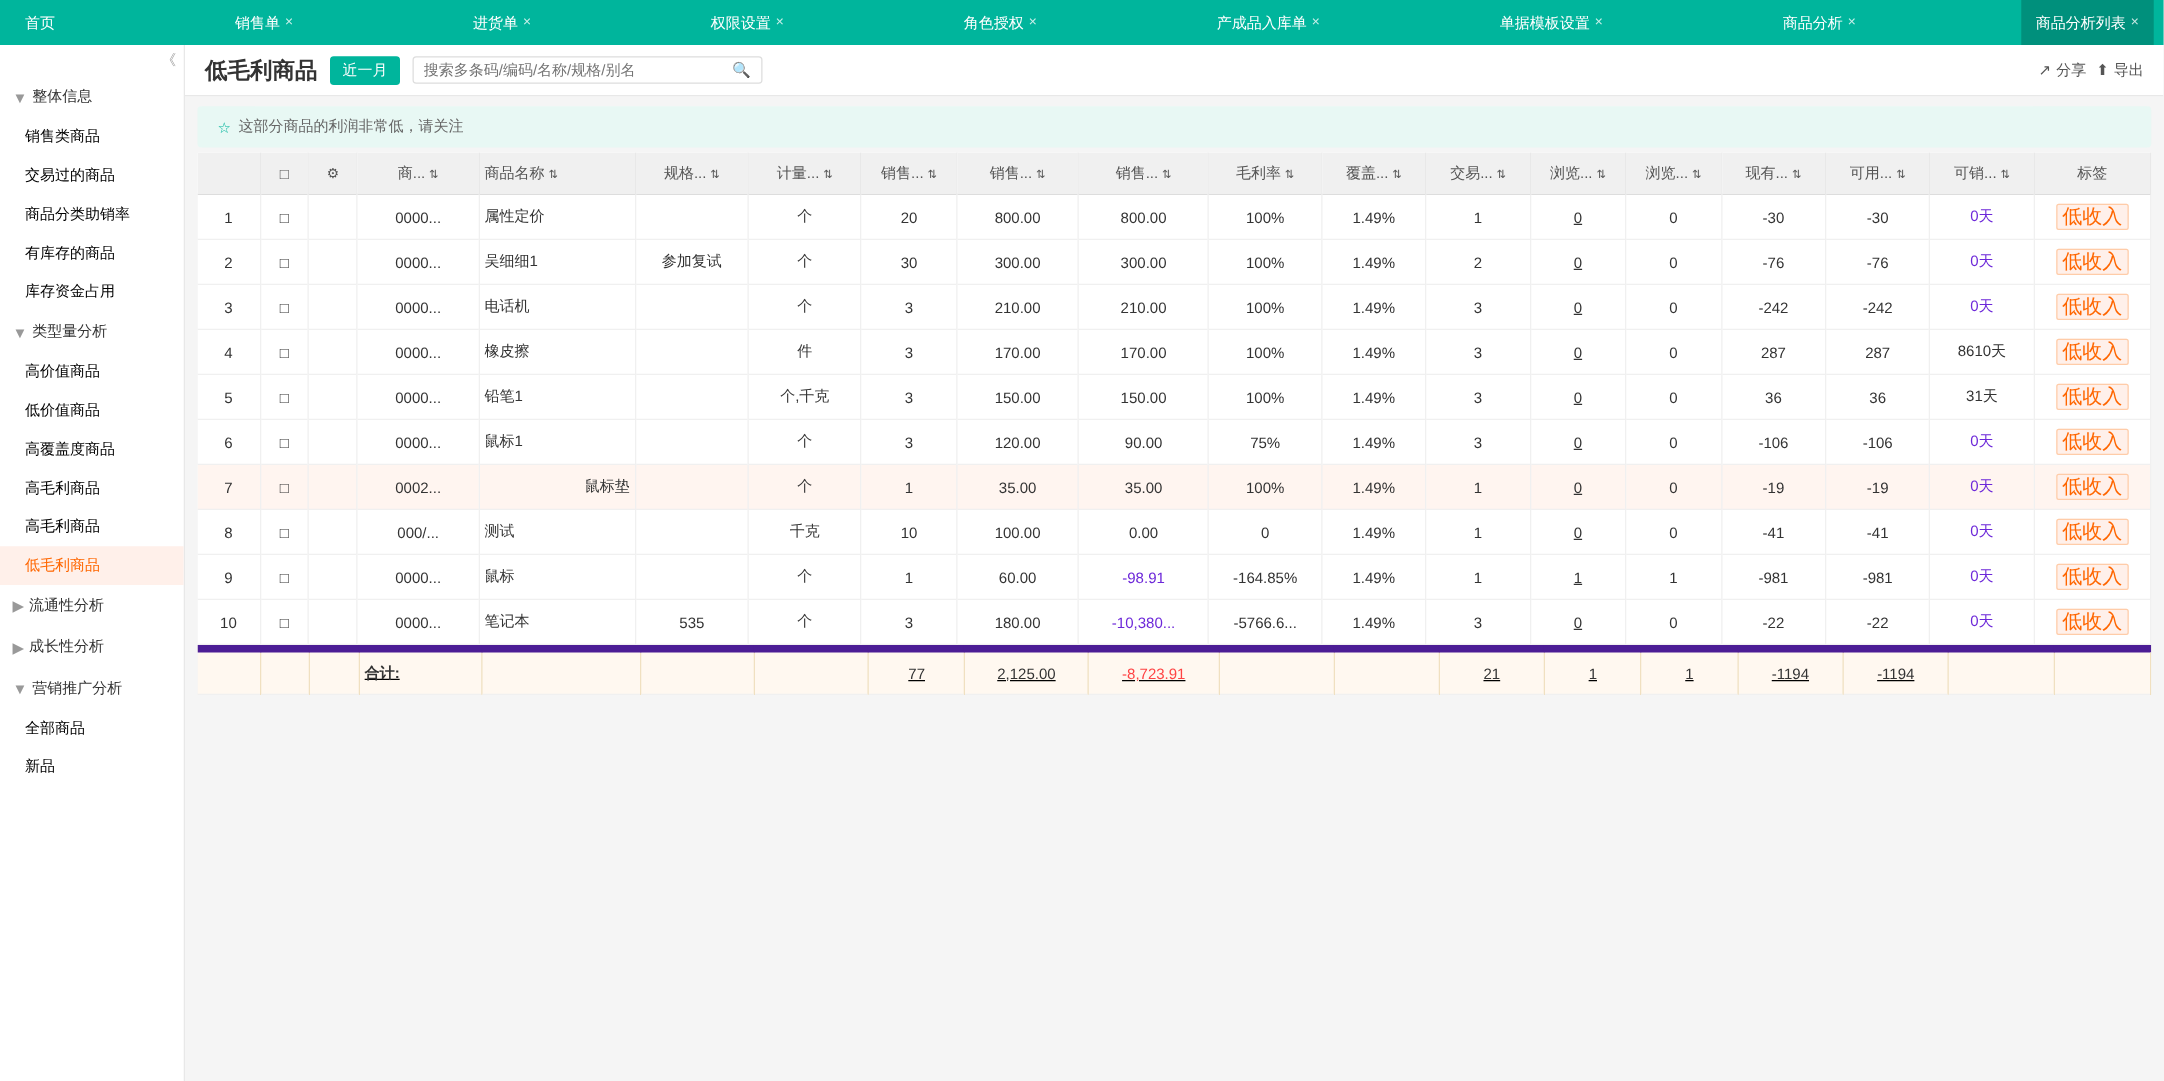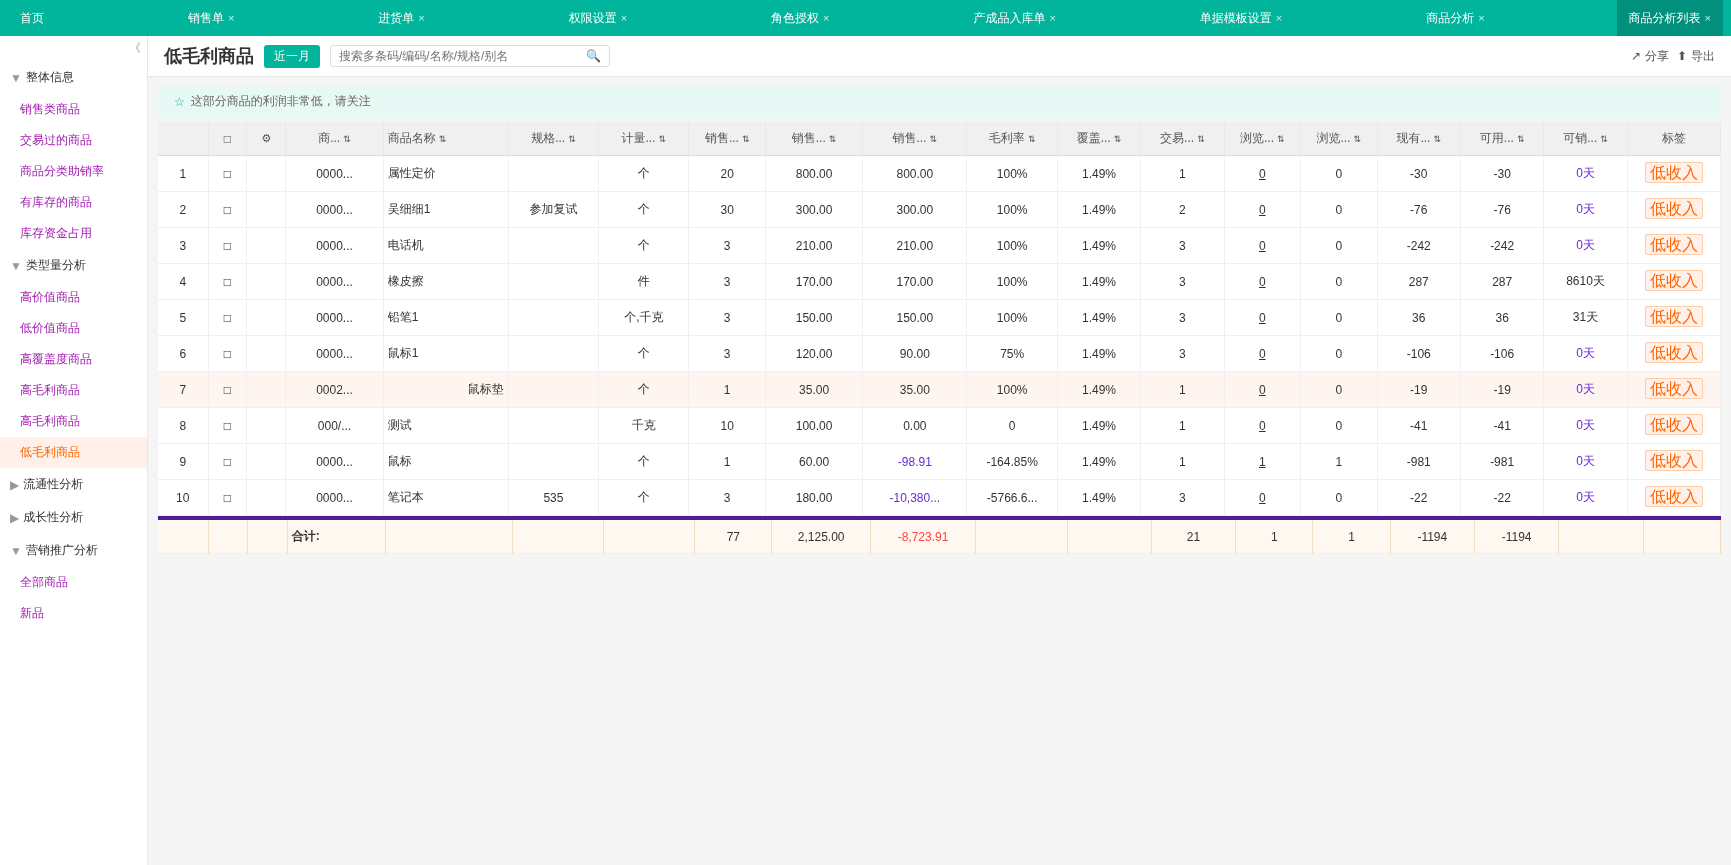--- a/index.html
+++ b/index.html
@@ -47,21 +47,21 @@
       display: flex;
       align-items: center;
       padding: 8px 10px;
       color: #333;
       font-size: 12px;
       cursor: pointer;
     }
     .sidebar-group-header .arrow { margin-right: 4px; color: #999; }
     .sidebar-item {
       padding: 7px 10px 7px 20px;
-      color: #a21caf;
+      color: #000000;
       cursor: pointer;
       font-size: 12px;
     }
     .sidebar-item.active { background: #fff0ea; color: #ff6600; }
 
     
     .content-area {
       flex: 1;
       display: flex;
       flex-direction: column;
@@ -248,22 +248,23 @@
     .col-view1 { width: 55px; }
     .col-view2 { width: 55px; }
     .col-current { width: 60px; }
     .col-available { width: 60px; }
     .col-saleable { width: 60px; }
     .col-tag { width: 55px; }
 
     .total-row-table {
       width: 100%;
       background: #fff8f0;
-      border-top: 4px solid #4c1d95;
-      font-size: 12px;
+      border-top: 6px solid #4c1d95;
+      font-size: 12px;
+      text-decoration: underline;
     }
     .total-row-table td {
       padding: 8px 4px;
       text-align: center;
       color: #333;
       border-right: 1px solid #f0e0c0;
     }
   </style>
 </head>
 <body>

